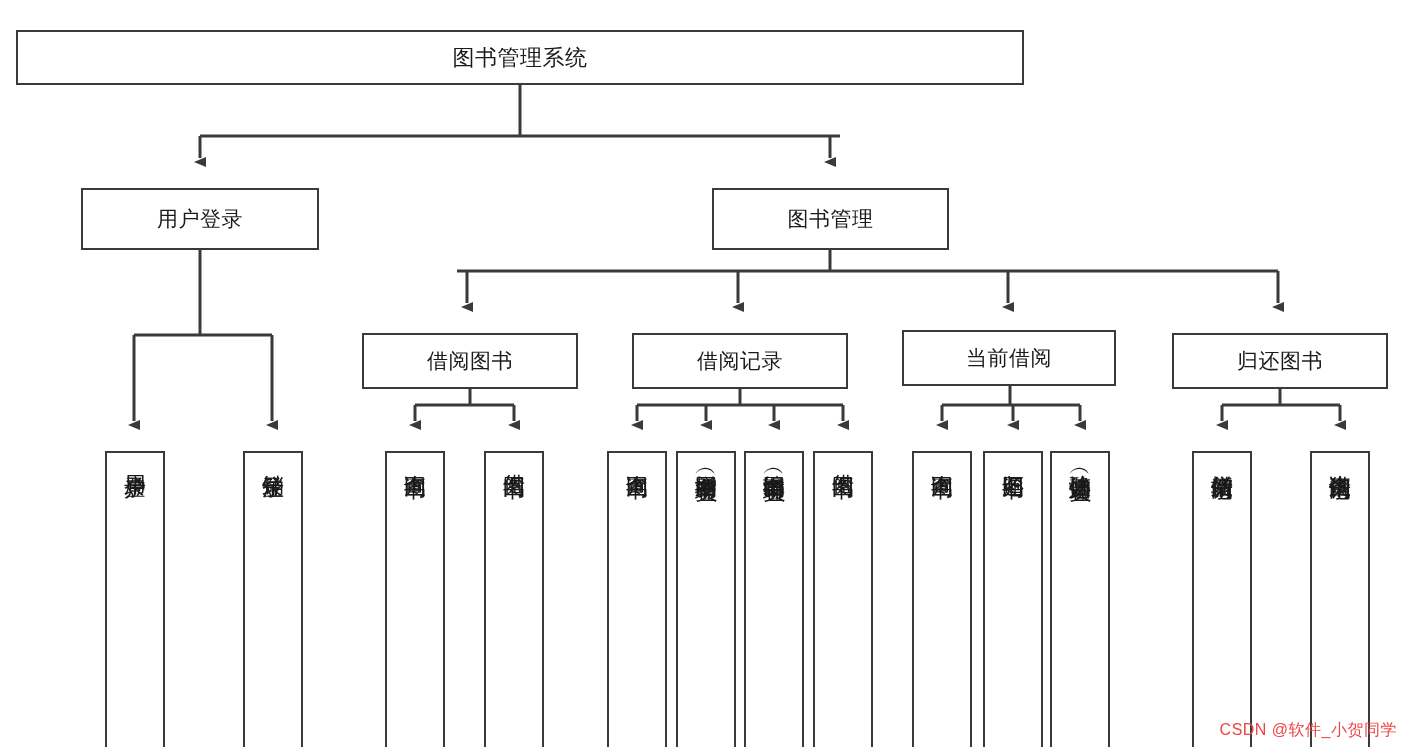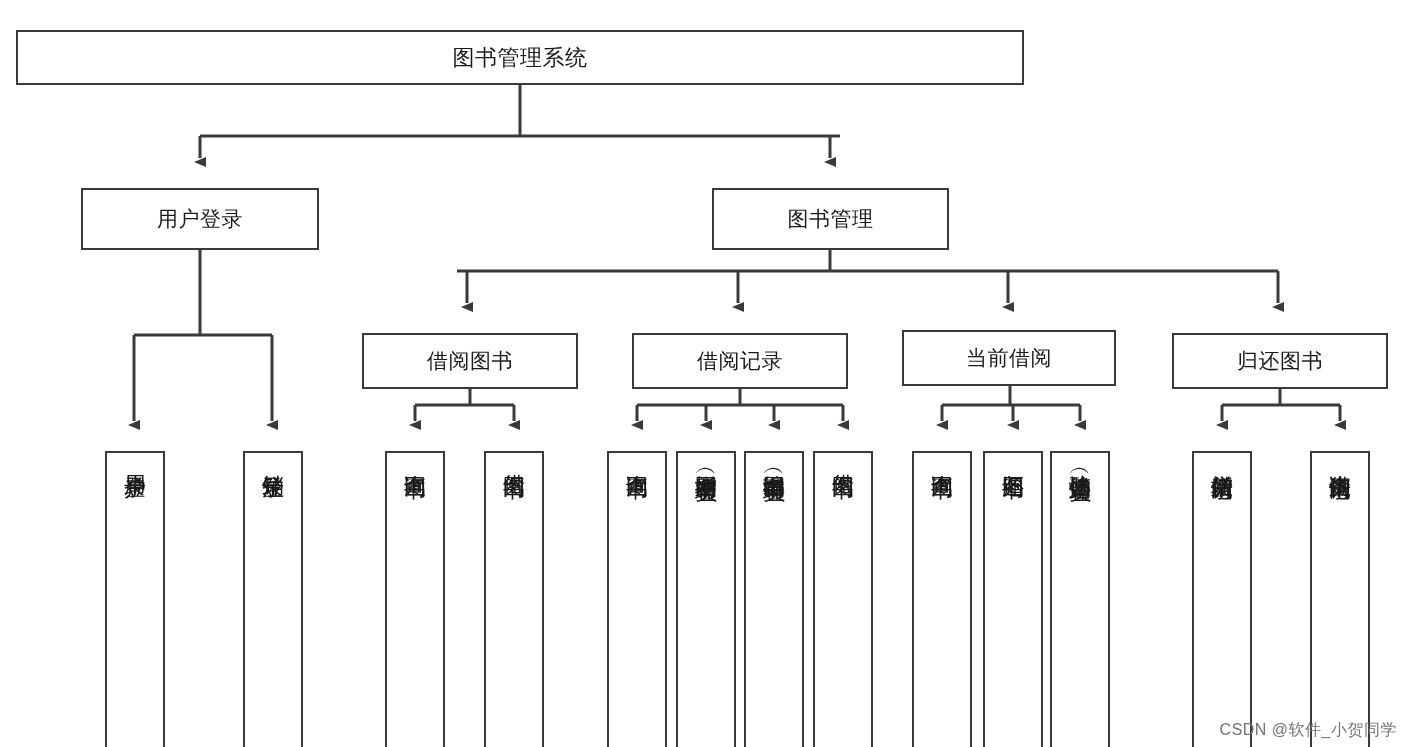--- a/index.html
+++ b/index.html
@@ -59,21 +59,21 @@
     font-size: 22px;
     line-height: 1.08;
     letter-spacing: 1px;
     margin: 0 auto;
   }
   .watermark {
     position: absolute;
     right: 8px;
     bottom: 6px;
     font-size: 16px;
-    color: #737373;
+    color: #ef4444;
     white-space: nowrap;
     letter-spacing: 0.5px;
   }
 </style>
 </head>
 <body>
 
 <div id="canvas">
 
   <svg class="wires" viewBox="0 0 1405 747" xmlns="http://www.w3.org/2000/svg">

